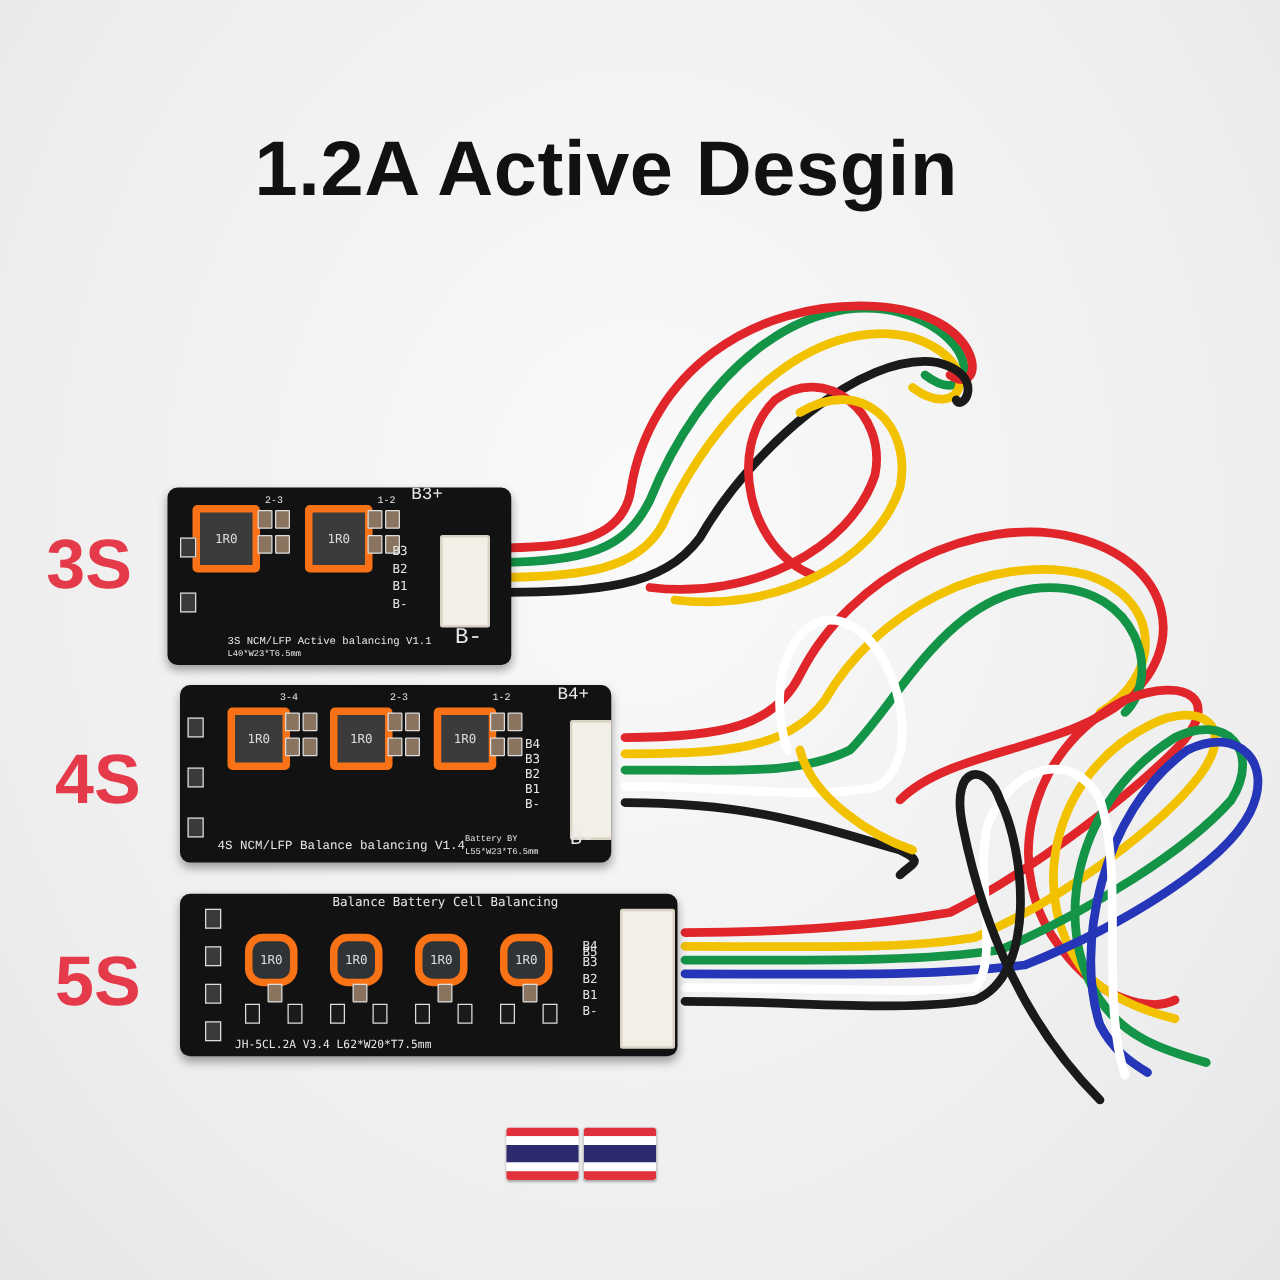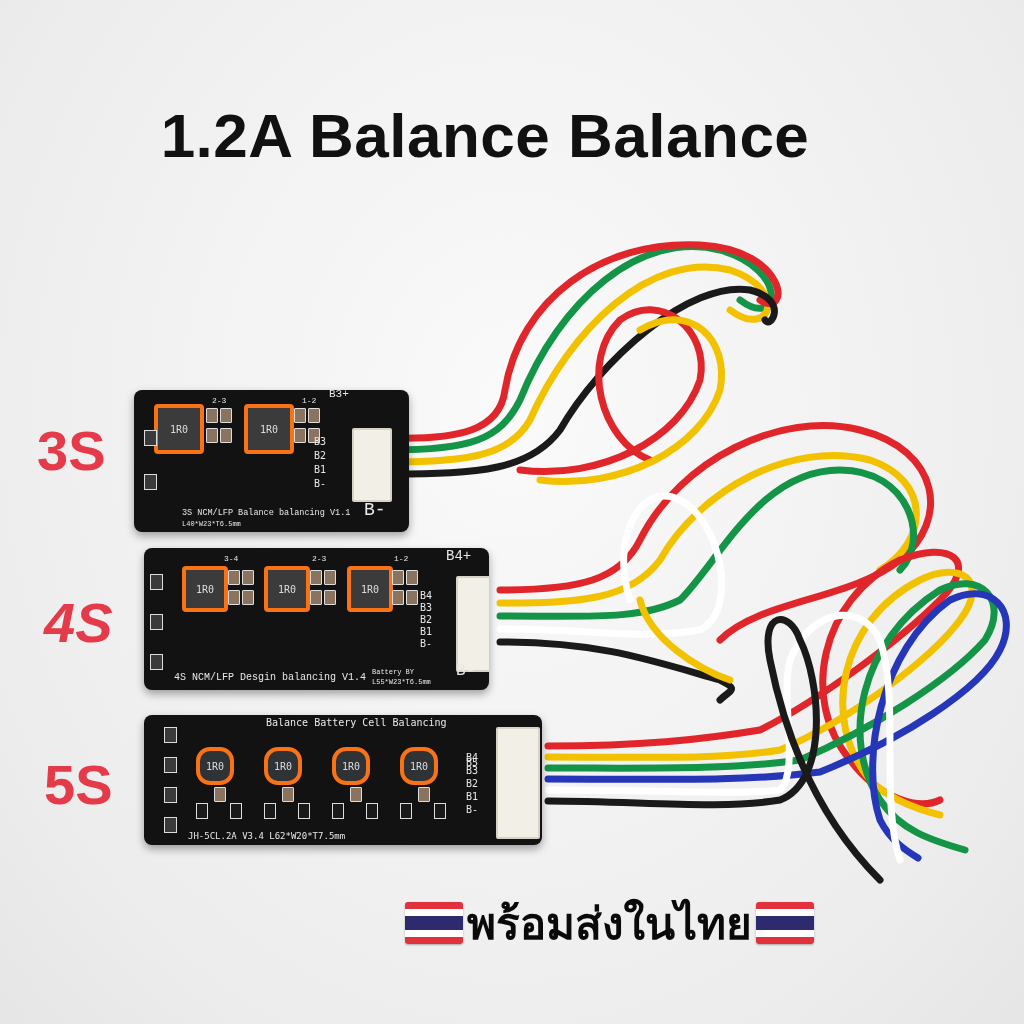--- a/index.html
+++ b/index.html
@@ -2,41 +2,41 @@
 <html><head>
 <meta charset="utf-8">
 <style>
   html,body{margin:0;padding:0;}
   body{width:1024px;height:1024px;overflow:hidden;background:#f3f3f3;position:relative;font-family:"DejaVu Sans",sans-serif;}
   .bg{position:absolute;inset:0;background:radial-gradient(ellipse at 50% 40%,#fafafa 0%,#eeeeee 70%,#e6e6e6 100%);}
   .title{position:absolute;left:0;width:970px;top:100px;text-align:center;font-family:"Liberation Sans",sans-serif;font-weight:bold;font-size:62px;color:#111;letter-spacing:0.5px;}
   .size-label{position:absolute;font-family:"Liberation Sans",sans-serif;font-weight:bold;font-size:56px;color:#e53a4a;text-align:right;}
   .board{position:absolute;background:#121212;border-radius:8px;box-shadow:0 4px 8px rgba(0,0,0,0.35);overflow:hidden;}
   .board .silk{position:absolute;color:#e8e8e8;font-family:Liberation Mono, monospace;white-space:nowrap;}
-  .inductor{position:absolute;background:#3b3b3b;border:4px solid #f97316;border-radius:4px;color:#ddd;font-size:10px;display:flex;align-items:center;justify-content:center;font-family:"DejaVu Sans Mono",monospace;}
+  .inductor{position:absolute;background:#3b3b3b;border:6px solid #f97316;border-radius:4px;color:#ddd;font-size:10px;display:flex;align-items:center;justify-content:center;font-family:"DejaVu Sans Mono",monospace;}
   .inductor.round{border-radius:14px;background:#2f3336;}
   .cap{position:absolute;width:10px;height:13px;background:#8a7460;border:1.5px solid #ddd;border-radius:1px;}
   .pad{position:absolute;width:10px;height:14px;border:1.5px solid #ddd;background:#1a1a1a;}
   .connector{position:absolute;background:#f2efe6;border:2px solid #d8d3c4;border-radius:2px;}
   .pin-label{position:absolute;color:#e8e8e8;font-size:10px;font-family:"DejaVu Sans Mono",monospace;}
   .led{position:absolute;width:11px;height:14px;border:1.5px solid #ddd;background:#3a3a3a;}
   svg.wires{position:absolute;left:0;top:0;}
   .footer{position:absolute;left:405px;top:893px;height:60px;display:flex;align-items:center;gap:4px;}
   .flag{width:58px;height:42px;display:flex;flex-direction:column;border-radius:3px;overflow:hidden;box-shadow:0 1px 2px rgba(0,0,0,0.3);}
   .flag .r{background:#e0313d;flex:1;}
   .flag .w{background:#fff;flex:1;}
   .flag .b{background:#2d2a6e;flex:2;}
   .thai{font-family:"DejaVu Sans",sans-serif;font-weight:bold;font-size:44px;color:#0a0a0a;}
 </style>
 </head>
 <body>
 
 <div class="bg"></div>
 
-<div class="title">1.2A Balance Balance</div>
+<div class="title">1.2A Active Desgin</div>
 
 <svg class="wires" width="1024" height="1024" viewBox="0 0 1024 1024">
 
   <g fill="none" stroke-width="7" stroke-linecap="round">
     <path d="M390 450 C470 450 500 440 520 400 C560 300 640 230 720 250 C790 270 780 330 740 300" stroke="#139447"></path>
     <path d="M390 462 C470 462 510 455 530 420 C570 330 650 250 730 270 C790 290 770 340 730 310" stroke="#f2c200"></path>
     <path d="M390 438 C460 440 500 430 505 390 C520 300 600 240 700 245 C790 250 790 320 760 300" stroke="#e0262b"></path>
     <path d="M390 474 C480 474 530 470 560 430 C600 360 690 280 750 290 C790 300 770 330 765 320" stroke="#1a1a1a"></path>
     <path d="M520 470 C600 480 680 440 700 380 C710 330 660 290 620 320 C580 360 600 440 650 460" stroke="#e0262b"></path>
     <path d="M540 480 C620 490 700 450 720 390 C730 340 690 300 640 330" stroke="#f2c200"></path>
@@ -70,32 +70,32 @@
   <div class="cap" style="left:72px;top:18px;"></div>
     <div class="cap" style="left:86px;top:18px;"></div>
   <div class="cap" style="left:72px;top:38px;"></div>
     <div class="cap" style="left:86px;top:38px;"></div>
   <div class="cap" style="left:160px;top:18px;"></div>
     <div class="cap" style="left:174px;top:18px;"></div>
   <div class="cap" style="left:160px;top:38px;"></div>
     <div class="cap" style="left:174px;top:38px;"></div>
   <div class="led" style="left:10px;top:40px;"></div>
   <div class="led" style="left:10px;top:84px;"></div>
-  <div class="silk" style="left:195px;top:-2px;font-size:11px;">B3+</div>
+  <div class="silk" style="left:195px;top:-2px;font-size:14px;">B3+</div>
   <div class="pin-label" style="left:180px;top:46px;">B3</div>
   <div class="pin-label" style="left:180px;top:60px;">B2</div>
   <div class="pin-label" style="left:180px;top:74px;">B1</div>
   <div class="pin-label" style="left:180px;top:88px;">B-</div>
   <div class="connector" style="left:218px;top:38px;width:36px;height:70px;"></div>
-  <div class="silk" style="left:48px;top:118px;font-size:8.5px;">3S NCM/LFP Balance balancing V1.1</div>
+  <div class="silk" style="left:48px;top:118px;font-size:8.5px;">3S NCM/LFP Active balancing V1.1</div>
   <div class="silk" style="left:48px;top:130px;font-size:7px;">L40*W23*T6.5mm</div>
   <div class="silk" style="left:230px;top:110px;font-size:18px;">B-</div>
 </div>
 
-<div class="size-label" style="left:44px;top:590px;font-style:italic;">4S</div>
+<div class="size-label" style="left:44px;top:590px;">4S</div>
 <div class="board" style="left:144px;top:548px;width:345px;height:142px;">
   <div class="inductor" style="left:38px;top:18px;width:38px;height:38px;">1R0</div>
   <div class="inductor" style="left:120px;top:18px;width:38px;height:38px;">1R0</div>
   <div class="inductor" style="left:203px;top:18px;width:38px;height:38px;">1R0</div>
   <div class="silk" style="left:80px;top:6px;font-size:8px;">3-4</div>
   <div class="silk" style="left:168px;top:6px;font-size:8px;">2-3</div>
   <div class="silk" style="left:250px;top:6px;font-size:8px;">1-2</div>
   <div class="cap" style="left:84px;top:22px;"></div>
     <div class="cap" style="left:98px;top:22px;"></div>
   <div class="cap" style="left:84px;top:42px;"></div>
@@ -111,21 +111,21 @@
   <div class="led" style="left:6px;top:26px;"></div>
   <div class="led" style="left:6px;top:66px;"></div>
   <div class="led" style="left:6px;top:106px;"></div>
   <div class="silk" style="left:302px;top:0px;font-size:14px;">B4+</div>
   <div class="pin-label" style="left:276px;top:42px;">B4</div>
   <div class="pin-label" style="left:276px;top:54px;">B3</div>
   <div class="pin-label" style="left:276px;top:66px;">B2</div>
   <div class="pin-label" style="left:276px;top:78px;">B1</div>
   <div class="pin-label" style="left:276px;top:90px;">B-</div>
   <div class="connector" style="left:312px;top:28px;width:36px;height:92px;"></div>
-  <div class="silk" style="left:30px;top:124px;font-size:10px;">4S NCM/LFP Desgin balancing V1.4</div>
+  <div class="silk" style="left:30px;top:124px;font-size:10px;">4S NCM/LFP Balance balancing V1.4</div>
   <div class="silk" style="left:228px;top:120px;font-size:7px;">Battery BY</div>
   <div class="silk" style="left:228px;top:130px;font-size:7px;">L55*W23*T6.5mm</div>
   <div class="silk" style="left:312px;top:114px;font-size:16px;">B-</div>
 </div>
 
 <div class="size-label" style="left:44px;top:752px;">5S</div>
 <div class="board" style="left:144px;top:715px;width:398px;height:130px;">
   <div class="silk" style="left:122px;top:2px;font-size:10px;font-family:'DejaVu Sans Mono',monospace;">Balance Battery Cell Balancing</div>
   <div class="inductor round" style="left:52px;top:32px;width:30px;height:30px;">1R0</div>
   <div class="inductor round" style="left:120px;top:32px;width:30px;height:30px;">1R0</div>
@@ -158,21 +158,20 @@
 </div>
 
 <div class="footer">
   <div class="flag">
       <div class="r"></div>
       <div class="w"></div>
       <div class="b"></div>
       <div class="w"></div>
       <div class="r"></div>
     </div>
-  <span class="thai">พร้อมส่งในไทย</span>
   <div class="flag">
       <div class="r"></div>
       <div class="w"></div>
       <div class="b"></div>
       <div class="w"></div>
       <div class="r"></div>
     </div>
 </div>
 
 </body></html>

